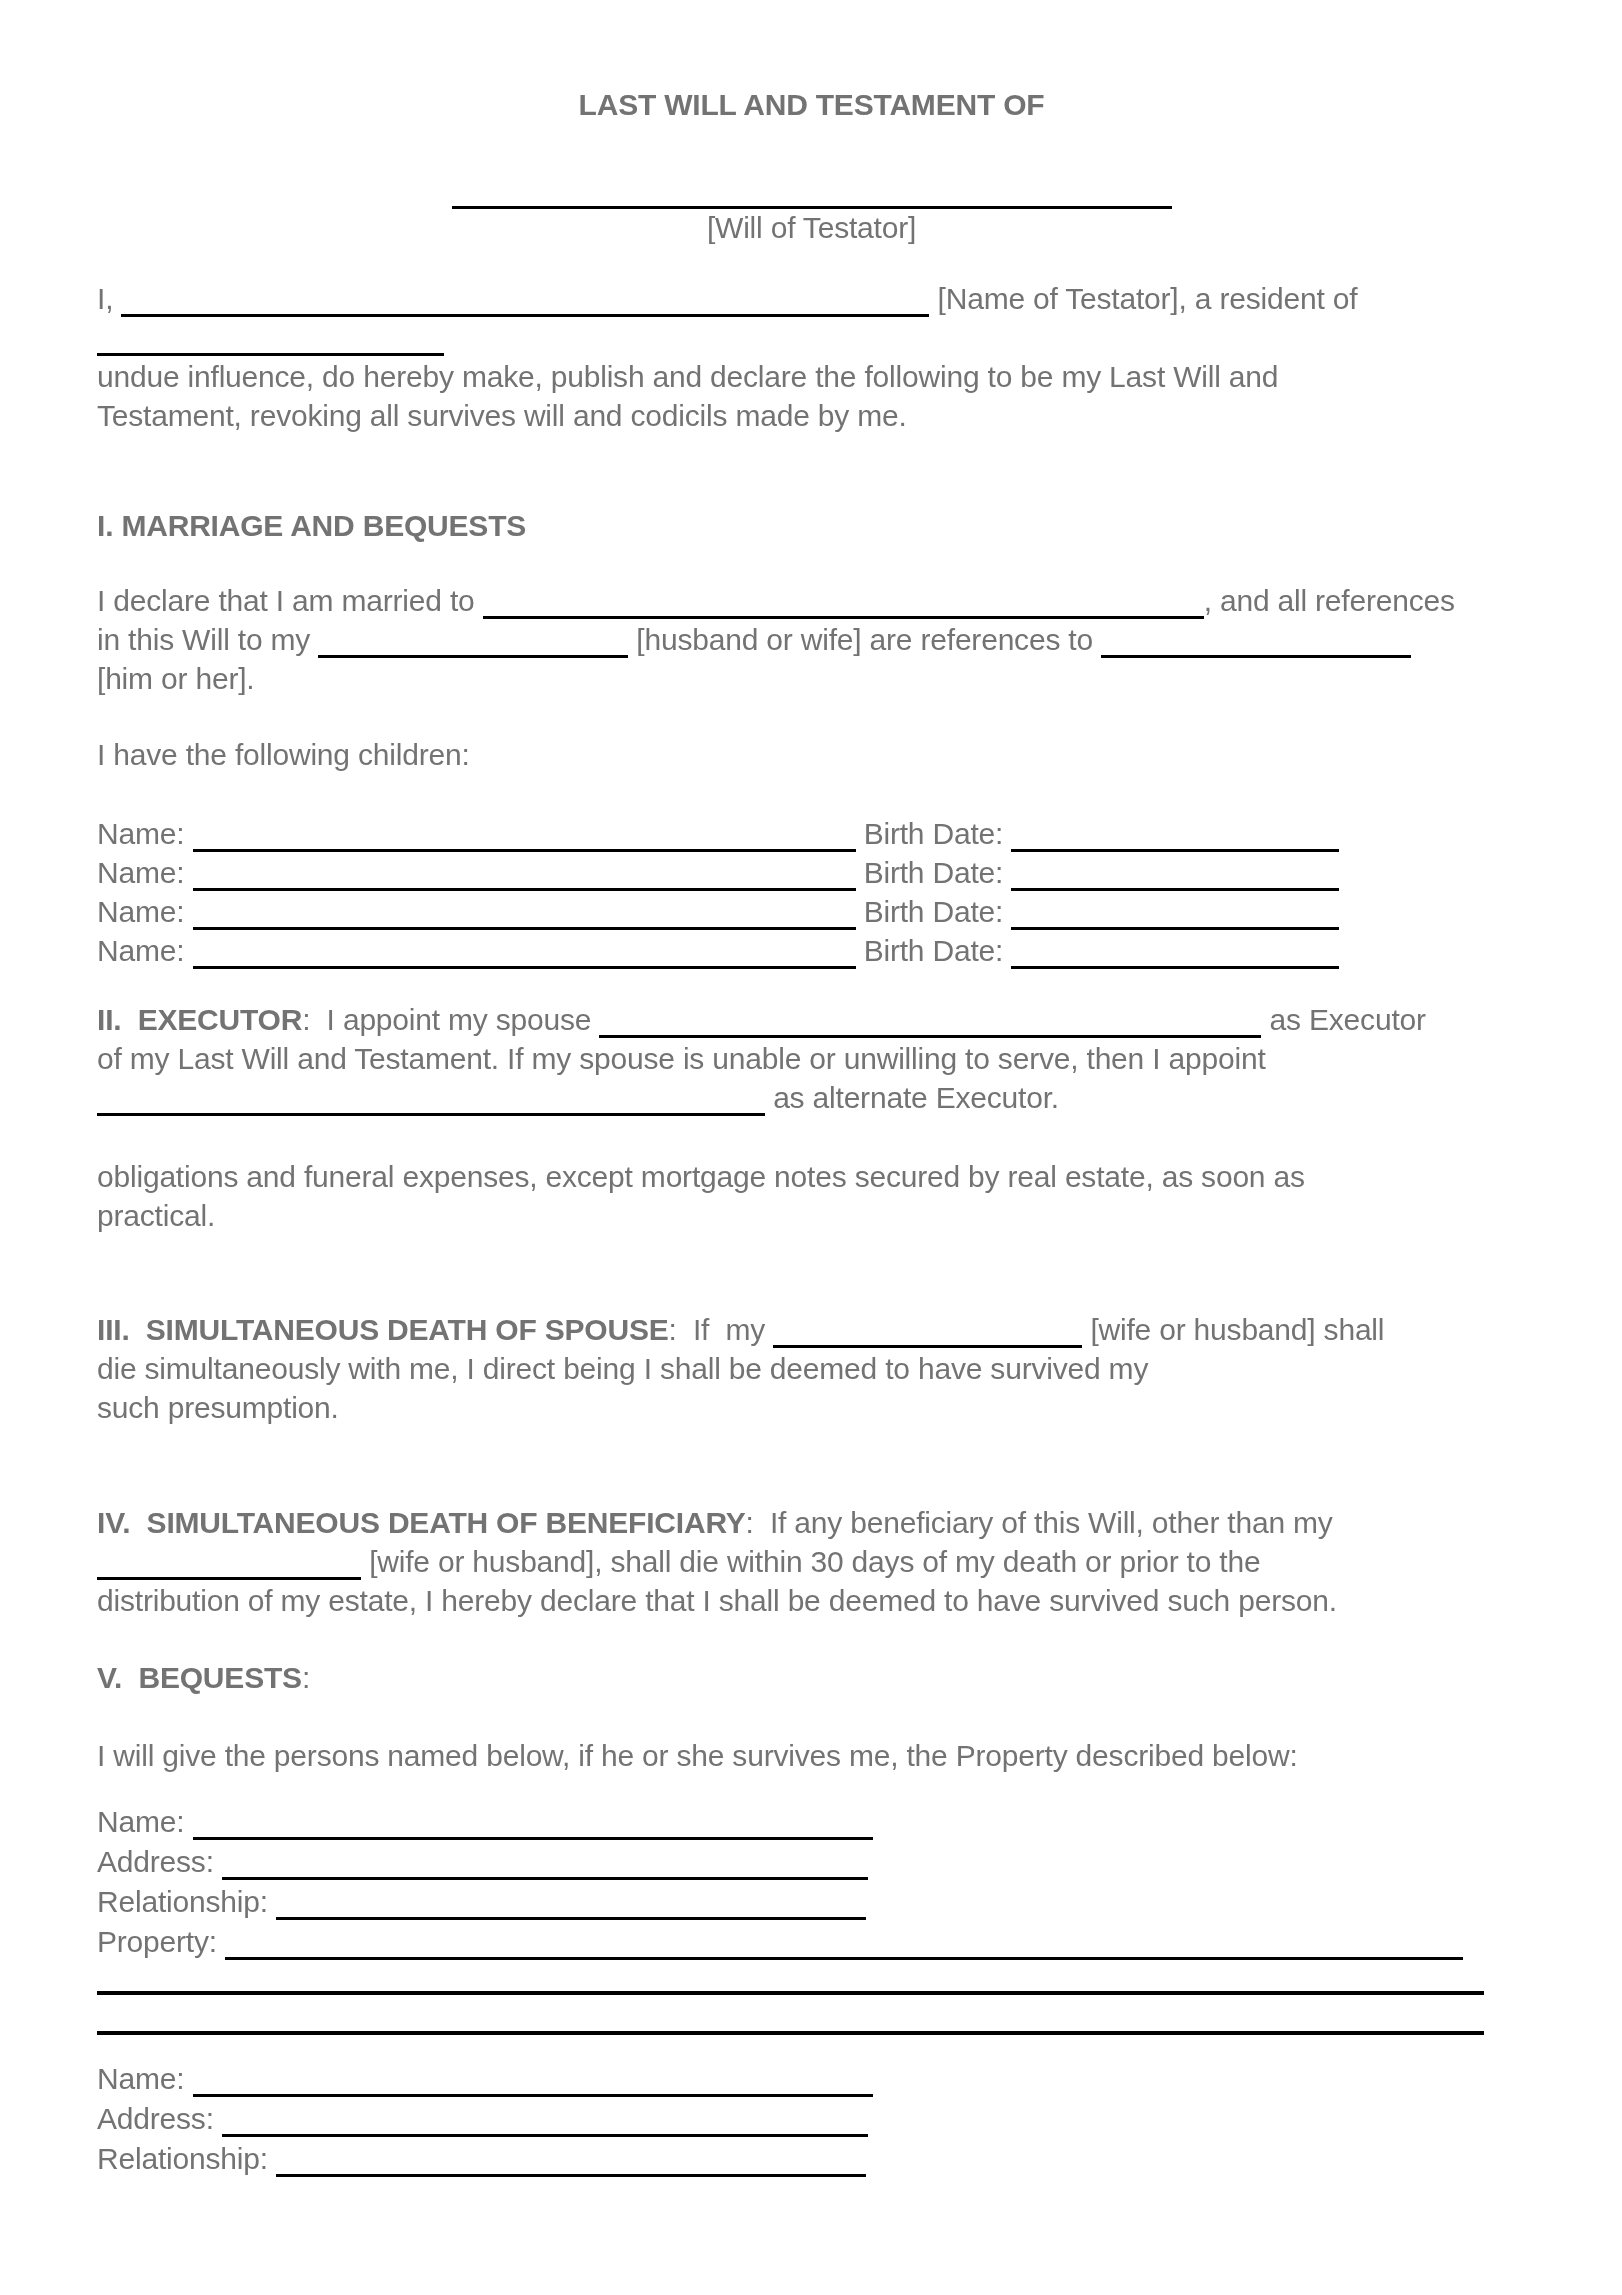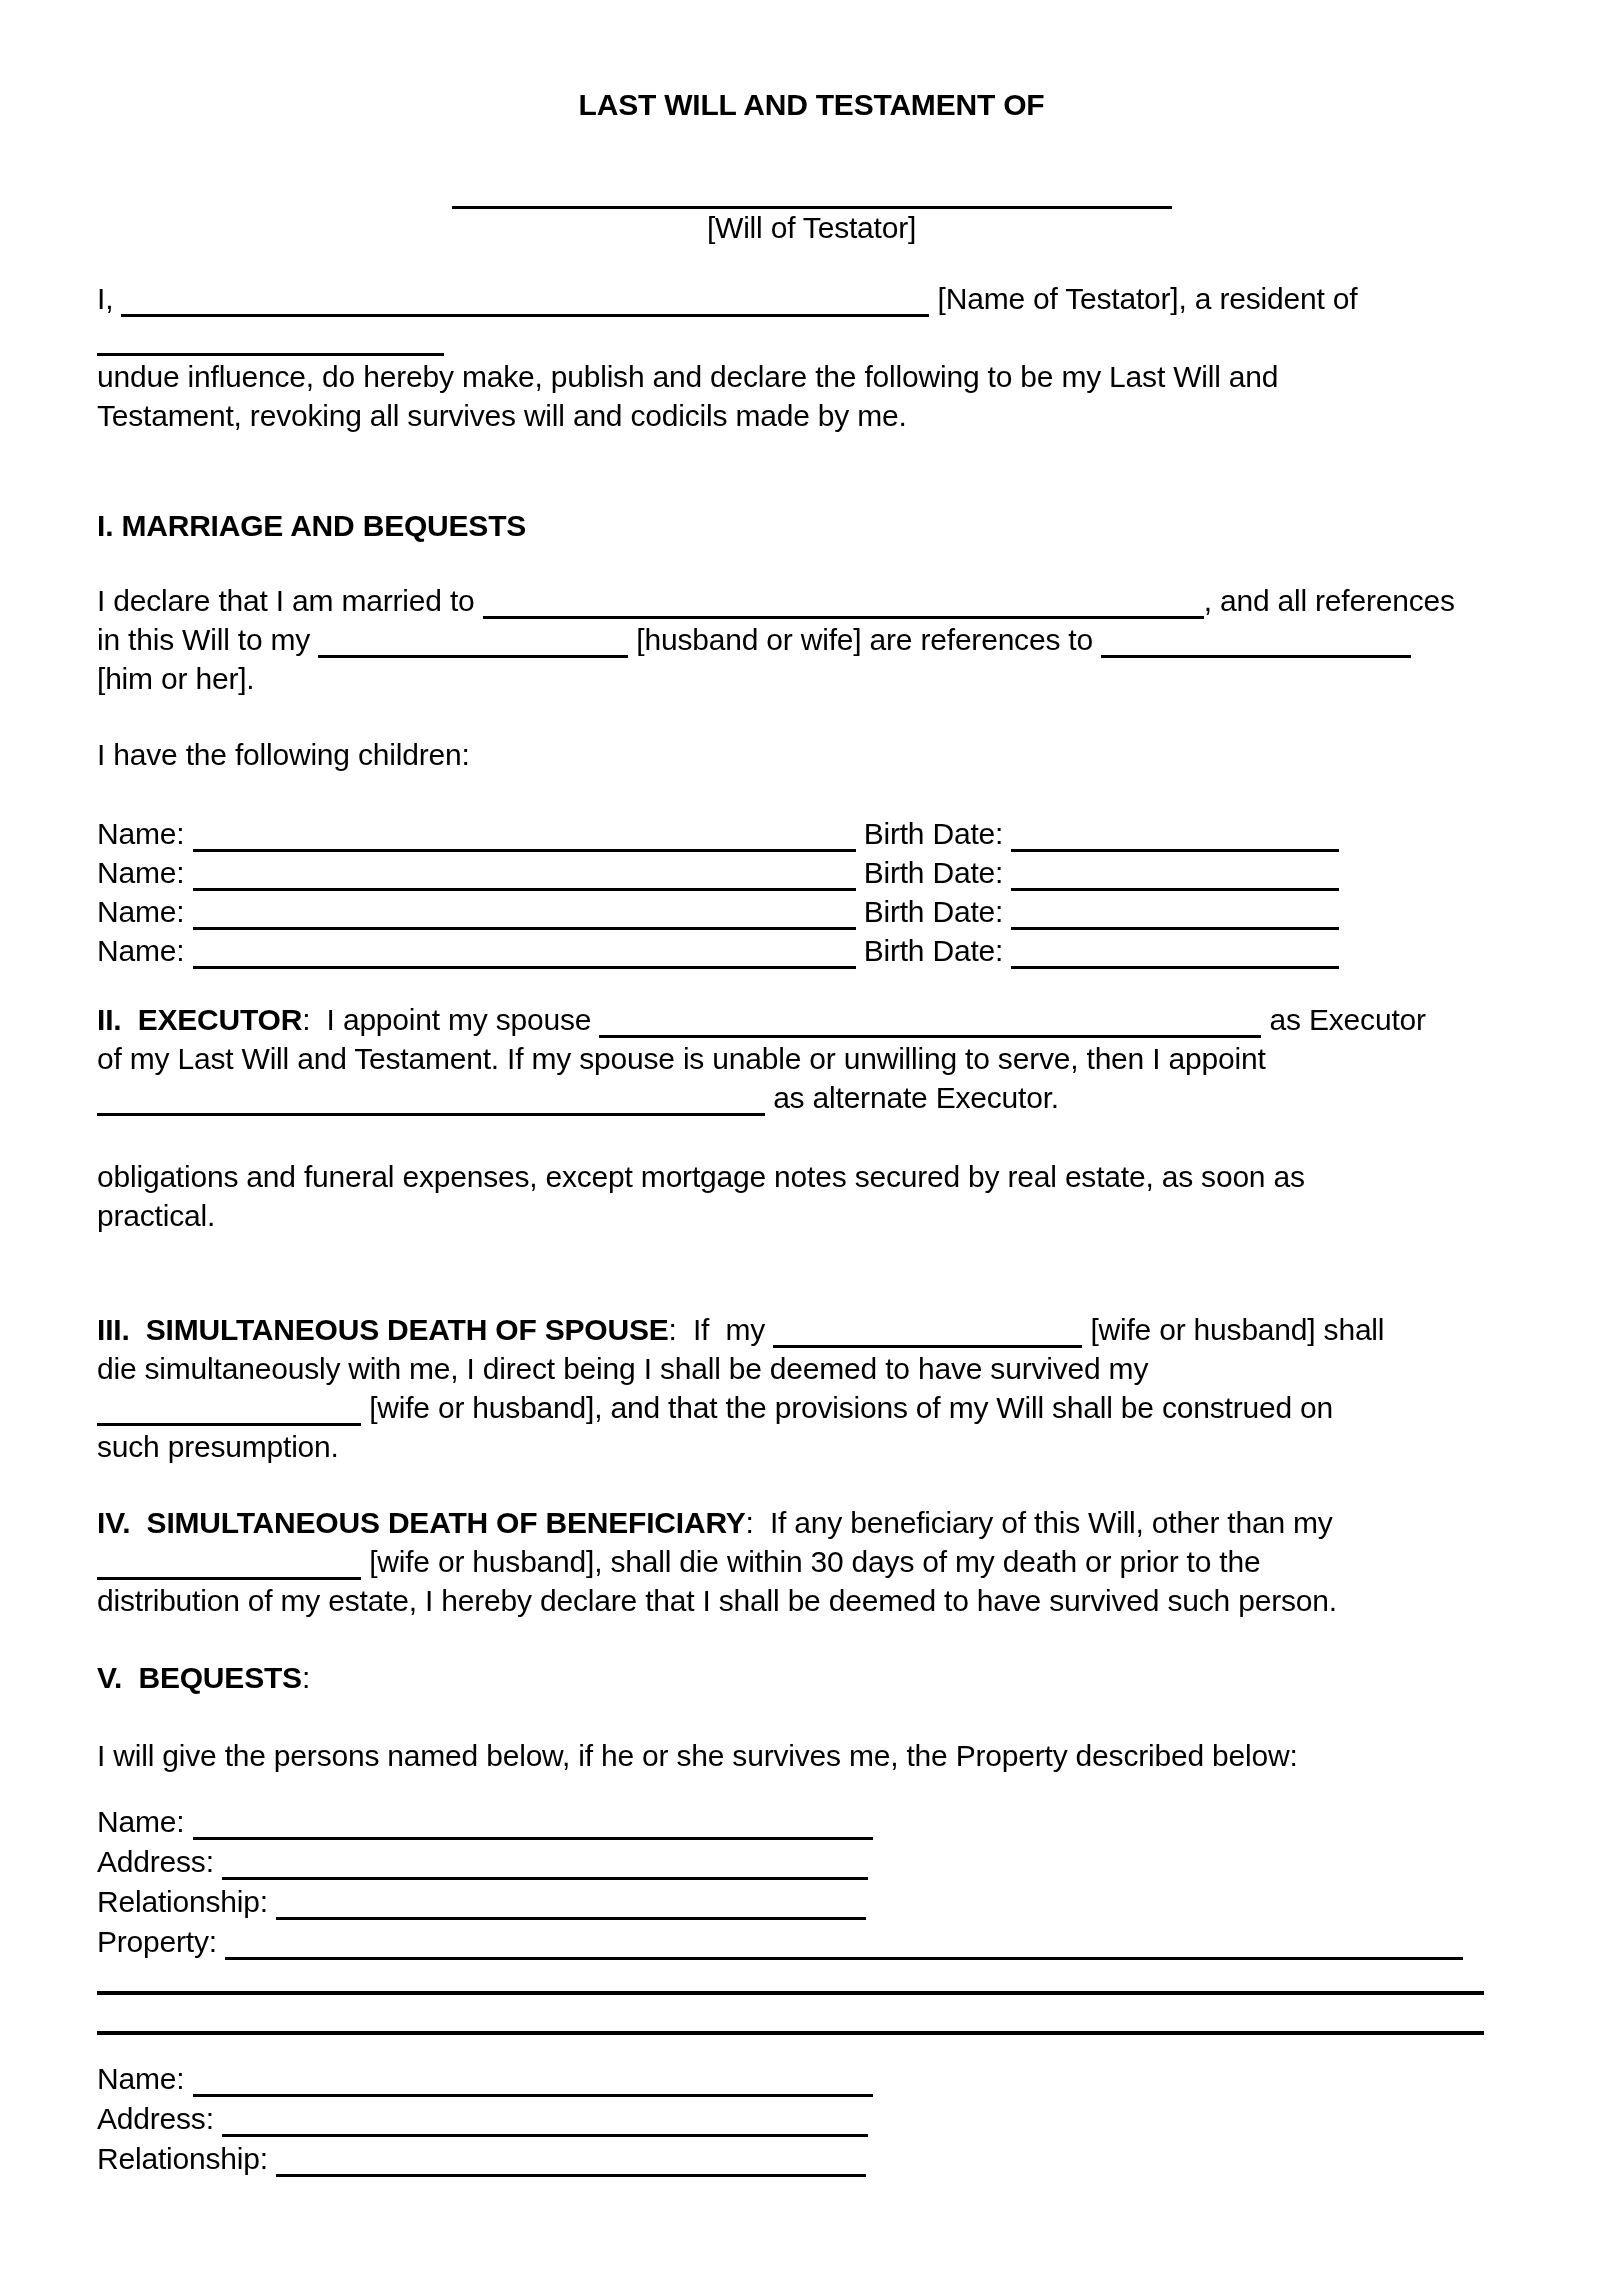--- a/index.html
+++ b/index.html
@@ -1,21 +1,21 @@
 <!DOCTYPE html>
 <html style="font-size:14.7px"><head>
 <meta charset="utf-8">
 <style>
   html, body { margin: 0; padding: 0; background: #ffffff; }
   .page {
     position: relative;
     width: 1623px;
     height: 2296px;
     background: #ffffff;
-    color: #000000;
+    color: #737373;
     font-family: "Liberation Sans", "DejaVu Sans", sans-serif;
     font-size: 30px;
     line-height: 39px;
     letter-spacing: -0.2px;
     overflow: hidden;
   }
   .block { position: absolute; left: 97px; }
   .center-block { position: absolute; left: 0; width: 1623px; text-align: center; }
   .line { white-space: pre; }
   .b { font-weight: bold; }
@@ -85,21 +85,20 @@
   </div>
 
   <div class="block" style="top:1157px">
     <div class="line">obligations and funeral expenses, except mortgage notes secured by real estate, as soon as</div>
     <div class="line">practical.</div>
   </div>
 
   <div class="block" style="top:1310px">
     <div class="line"><span class="b">III.  SIMULTANEOUS DEATH OF SPOUSE</span><span>:  If  my </span><span class="blank" style="width:309px"></span><span> [wife or husband] shall</span></div>
     <div class="line">die simultaneously with me, I direct being I shall be deemed to have survived my</div>
-    <div class="line"><span class="blank" style="width:264px"></span><span> [wife or husband], and that the provisions of my Will shall be construed on</span></div>
     <div class="line">such presumption.</div>
   </div>
 
   <div class="block" style="top:1503px">
     <div class="line"><span class="b">IV.  SIMULTANEOUS DEATH OF BENEFICIARY</span><span>:  If any beneficiary of this Will, other than my</span></div>
     <div class="line"><span class="blank" style="width:264px"></span><span> [wife or husband], shall die within 30 days of my death or prior to the</span></div>
     <div class="line">distribution of my estate, I hereby declare that I shall be deemed to have survived such person.</div>
   </div>
 
   <div class="block" style="top:1658px"><span class="line"><span class="b">V.  BEQUESTS</span><span>:</span></span></div>

